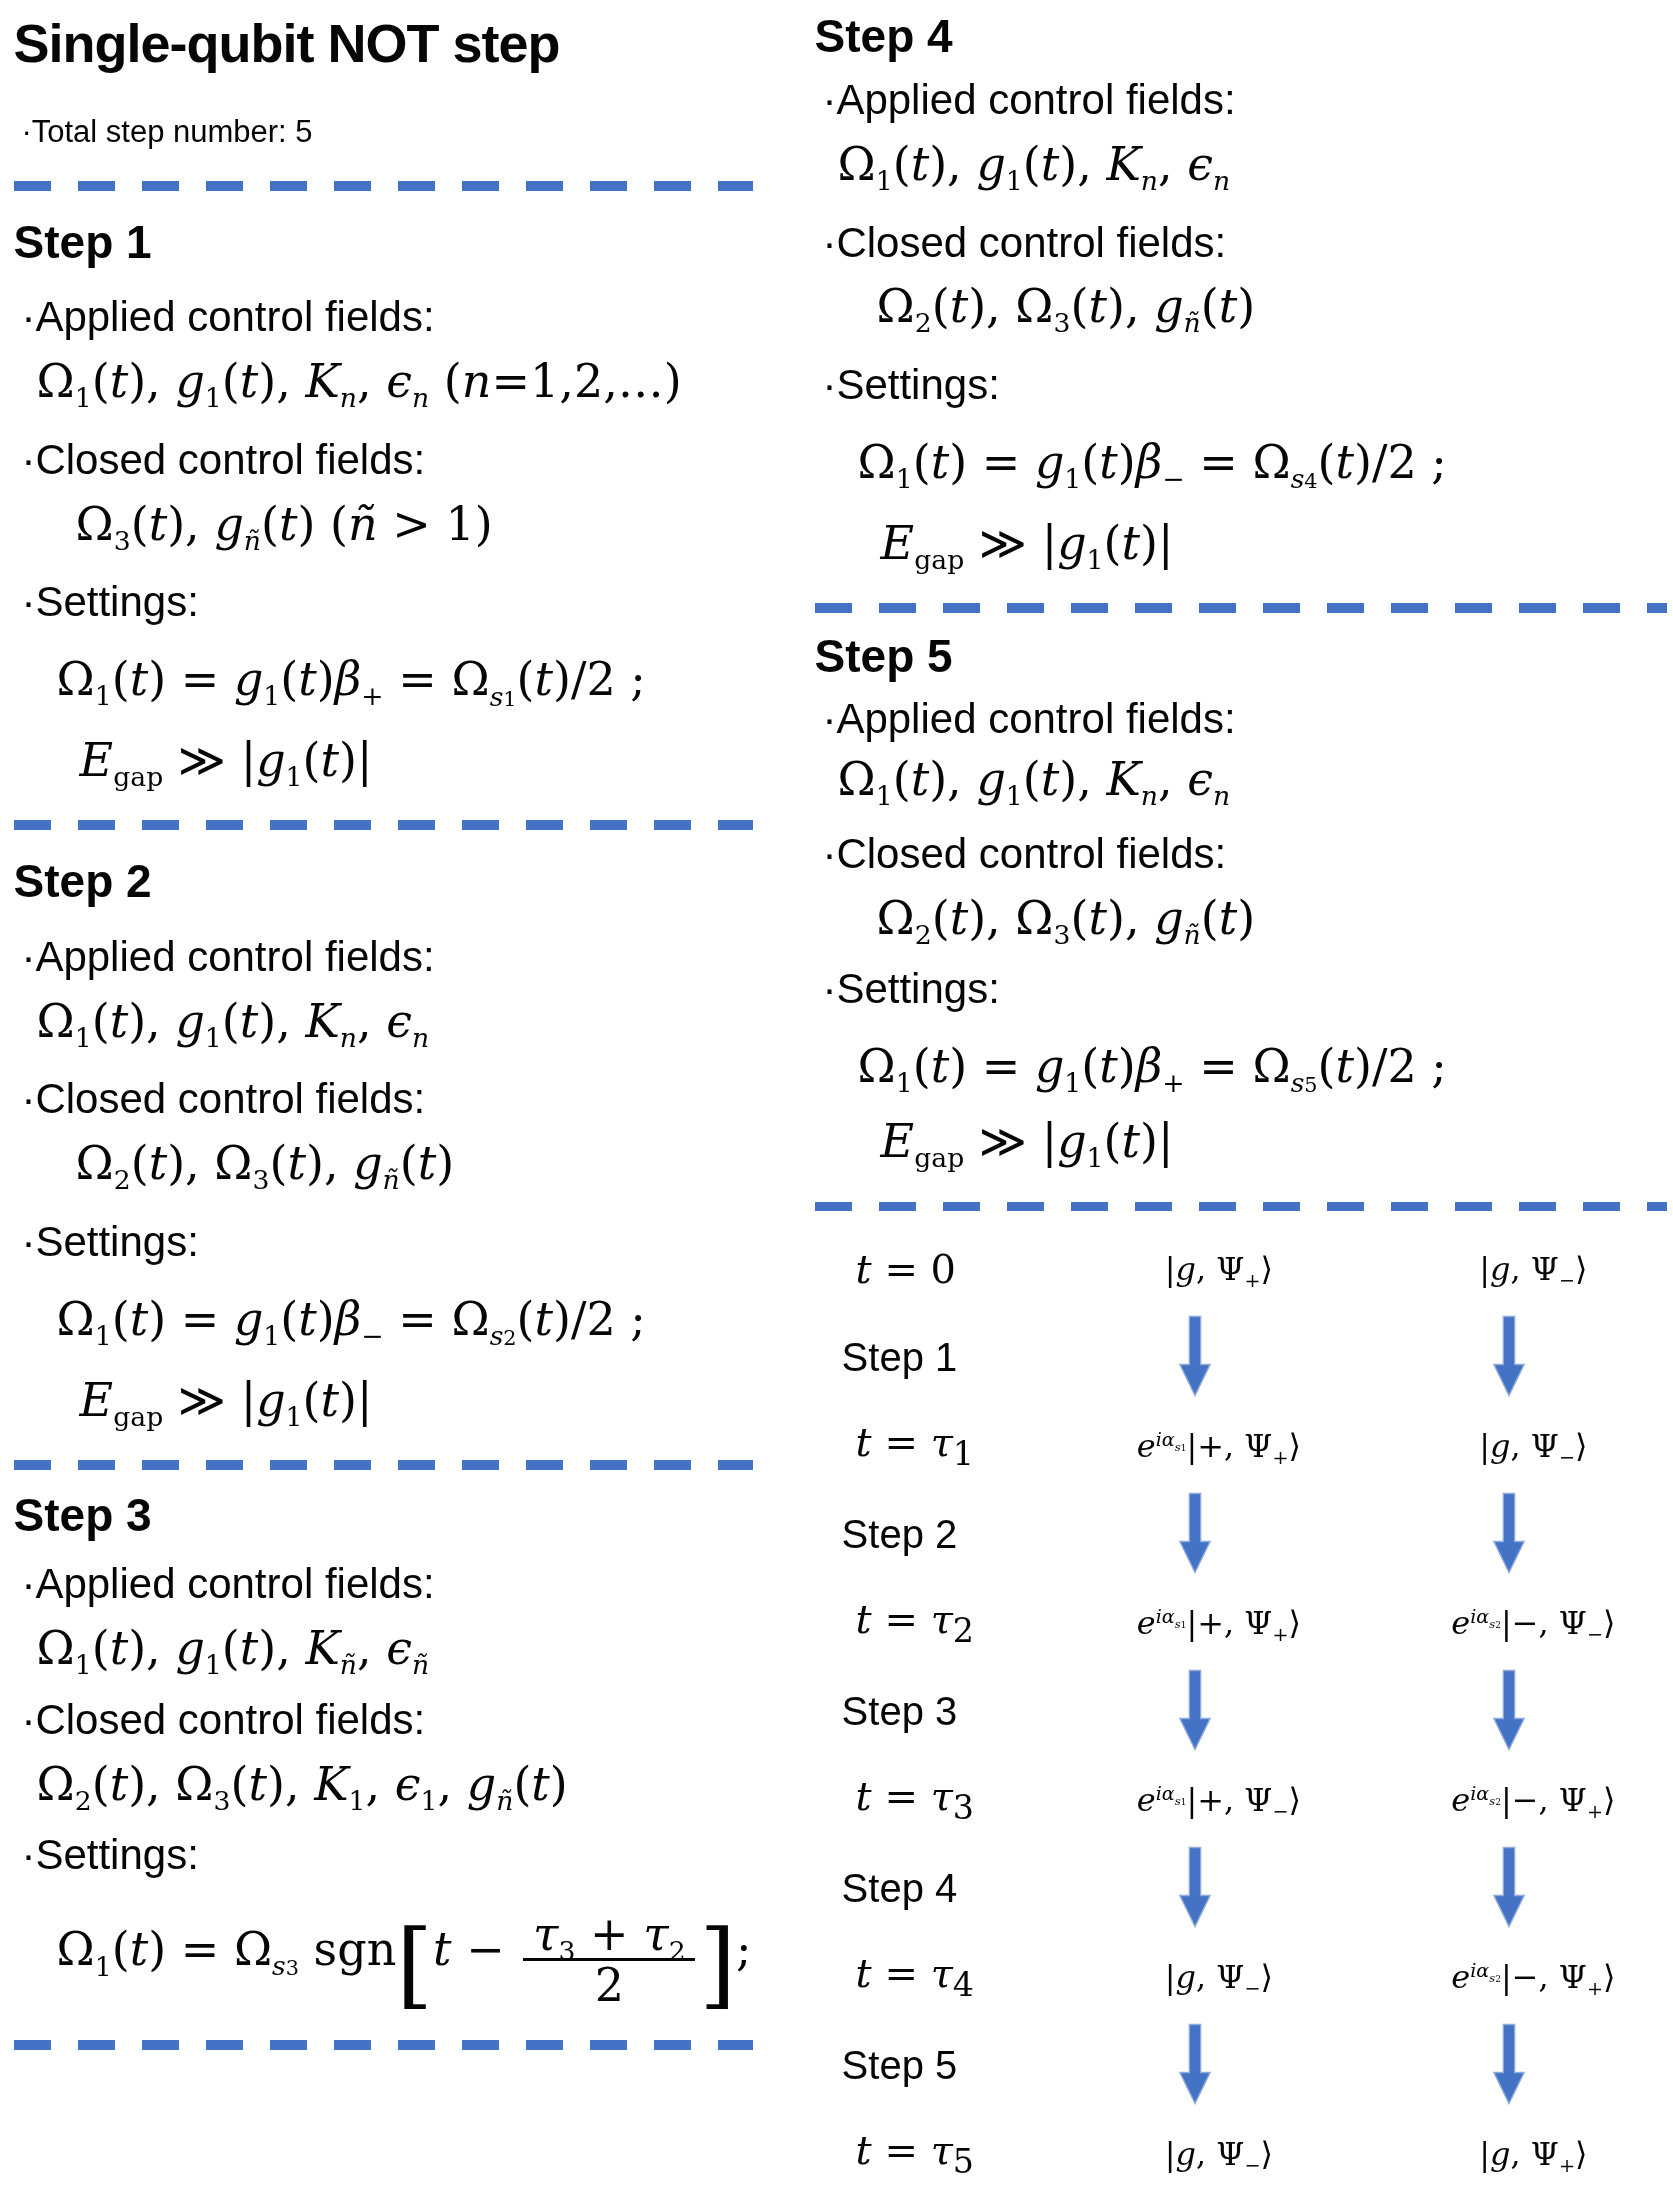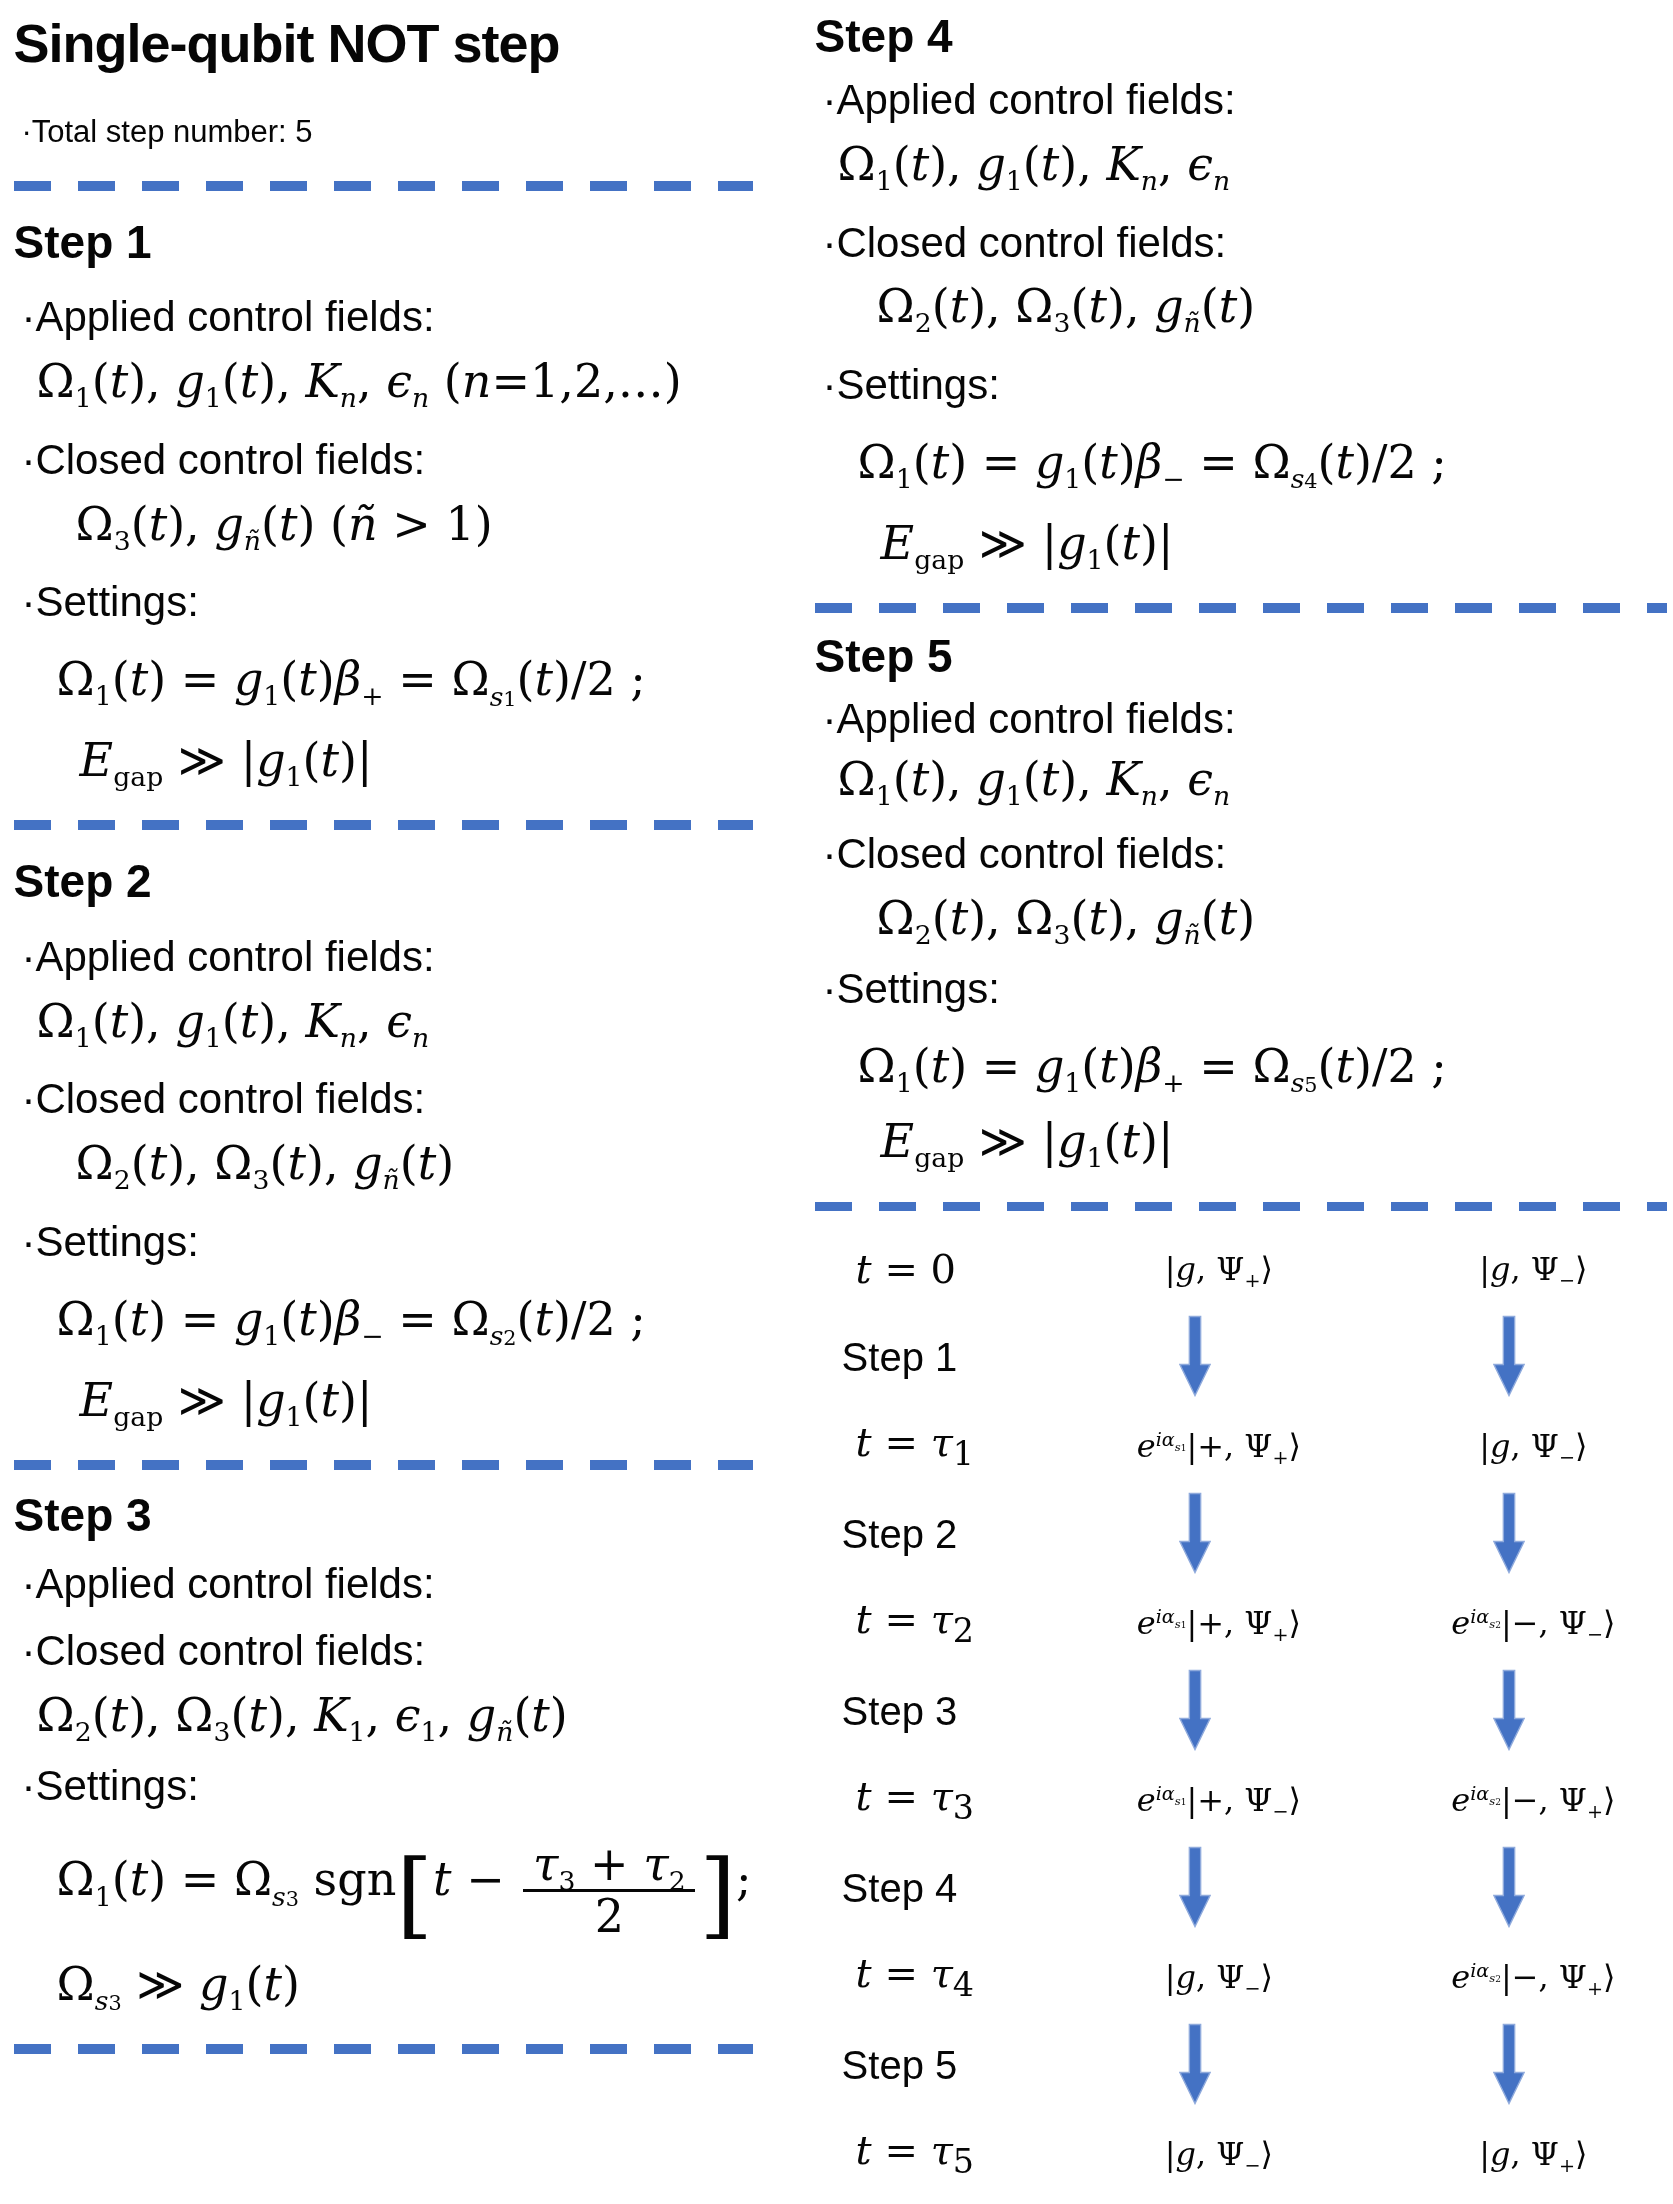--- a/index.html
+++ b/index.html
@@ -149,25 +149,25 @@
       <div class="label">·Settings:</div>
       <div class="eq set1 ind-c">Ω<sub>1</sub>(<i>t</i>) = <i>g</i><sub>1</sub>(<i>t</i>)<i>β</i><sub>−</sub> = Ω<sub><i>s</i><span class="ss">2</span></sub>(<i>t</i>)/2 ;</div>
       <div class="eq set2 ind-d"><i>E</i><sub>gap</sub> ≫ |<i>g</i><sub>1</sub>(<i>t</i>)|</div>
     </div>
 
     <div class="divider"></div>
 
     <div>
       <div class="step-head" style="margin-top:19.4px;">Step 3</div>
       <div class="label" style="margin-top:17.5px;">·Applied control fields:</div>
+      <div class="eq ind-a">Ω<sub>1</sub>(<i>t</i>), <i>g</i><sub>1</sub>(<i>t</i>), <i>K</i><sub><i>ñ</i></sub>, <i>ϵ</i><sub><i>ñ</i></sub></div>
       <div class="label" style="margin-top:19.4px;">·Closed control fields:</div>
       <div class="eq ind-a">Ω<sub>2</sub>(<i>t</i>), Ω<sub>3</sub>(<i>t</i>), <i>K</i><sub>1</sub>, <i>ϵ</i><sub>1</sub>, <i>g</i><sub><i>ñ</i></sub>(<i>t</i>)</div>
       <div class="label" style="margin-top:17.5px;">·Settings:</div>
       <div class="eq set1 ind-c" style="margin-top:30px;">Ω<sub>1</sub>(<i>t</i>) = Ω<sub><i>s</i><span class="ss">3</span></sub> <span class="rm">sgn</span><span class="br">[</span><i>t</i> − <span class="frac"><span class="fnum"><i>τ</i><sub>3</sub> + <i>τ</i><sub>2</sub></span><span class="fden">2</span></span><span class="br">]</span>;</div>
-      <div class="eq set2 ind-c" style="margin-top:15.5px;">Ω<sub><i>s</i><span class="ss">3</span></sub> ≫ <i>g</i><sub>1</sub>(<i>t</i>)</div>
     </div>
 
     <div class="divider"></div>
 
   </div>
 
   <div class="col-right">
 
     <div>
       <div class="step-head" style="margin-top:0;">Step 4</div>

